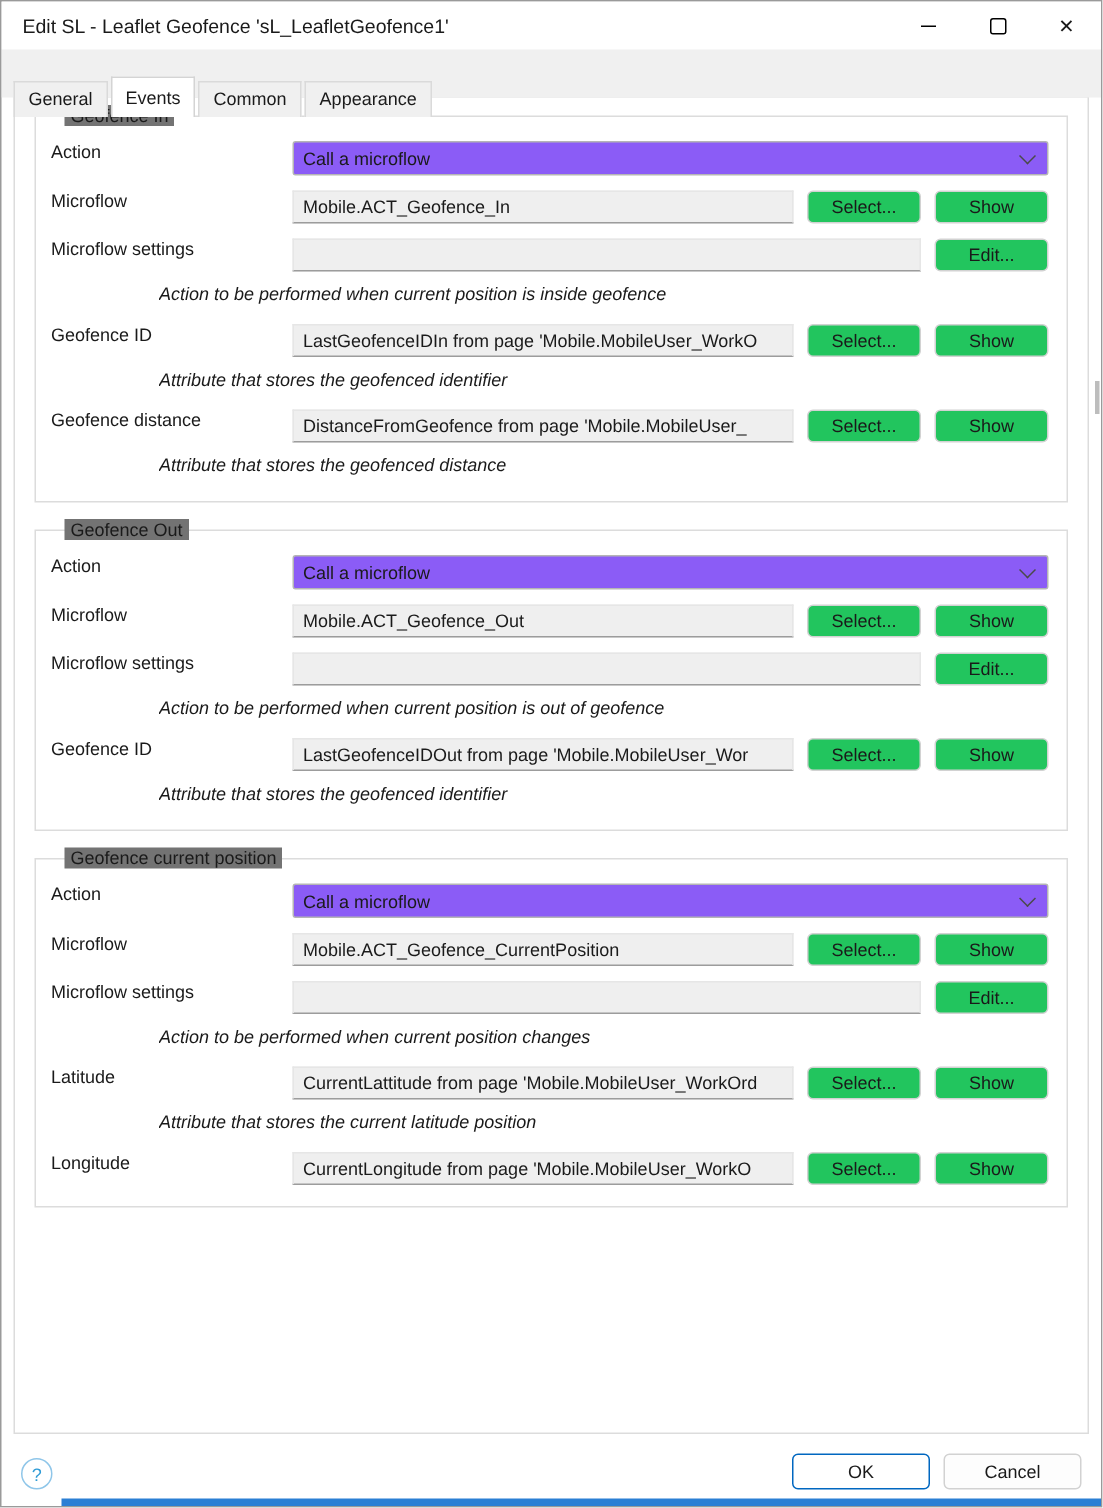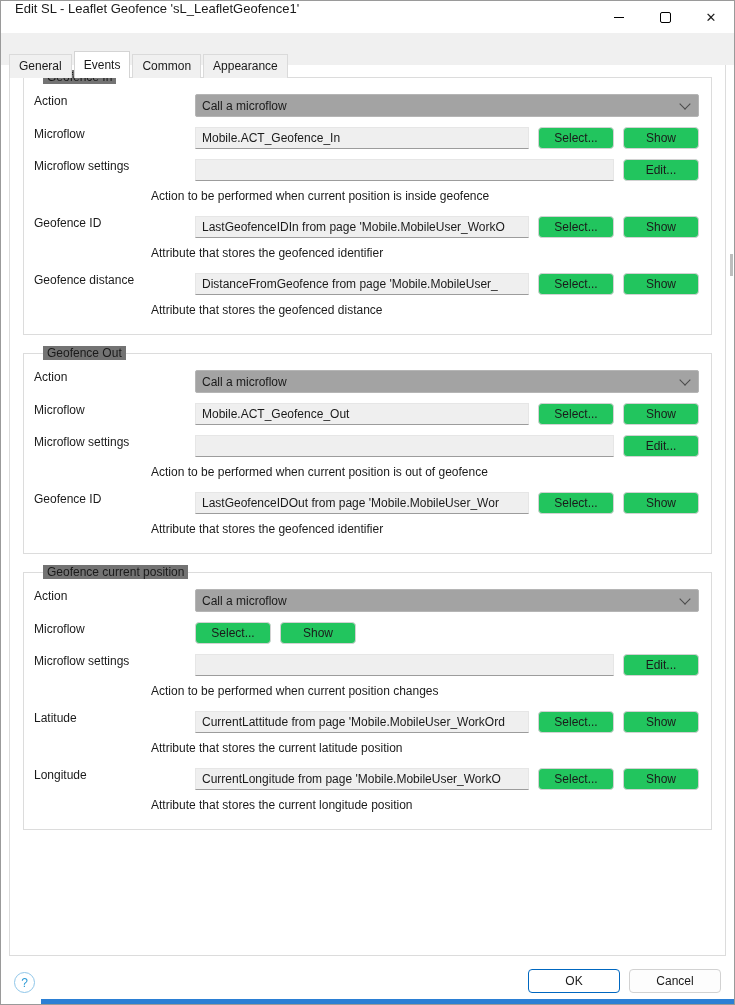--- a/index.html
+++ b/index.html
@@ -3,21 +3,21 @@
 <meta charset="utf-8">
 <style>
   html,body{margin:0;padding:0;background:#e8e8e8;}
   .dialog{
     width:735px;height:1005px;box-sizing:border-box;position:relative;
     background:#fff;border:1px solid #9a9a9a;
     font-family:"Liberation Sans",sans-serif;font-size:12px;color:#1a1a1a;
     overflow:hidden;
   }
   
-  .titlebar{height:32px;display:flex;align-items:flex-start;background:#fff;}
+  .titlebar{height:32px;display:flex;align-items:center;background:#fff;}
   .title{flex:1;padding-left:14px;font-size:13px;white-space:nowrap;overflow:hidden;}
   .win-controls{display:flex;height:100%;}
   .win-btn{width:46px;height:32px;display:flex;align-items:center;justify-content:center;cursor:default;}
   .min-glyph{width:10px;height:1px;background:#000;display:block;}
   .max-glyph{width:9px;height:9px;border:1px solid #000;border-radius:2px;display:block;}
   .close-glyph{font-size:13px;line-height:1;}
   
   .tabstrip{background:#f0f0f0;height:32px;display:flex;align-items:flex-end;padding-left:8px;position:relative;z-index:2;}
   .tab{padding:4px 9px 5px 9px;margin-right:2px;background:#f0f0f0;border:1px solid #dadada;border-bottom:none;position:relative;top:13px;cursor:default;}
   .tab.active{background:#fff;padding-top:6px;padding-bottom:6px;z-index:3;border-color:#d4d4d4;}
@@ -25,24 +25,24 @@
   .page{position:absolute;left:8px;right:8px;top:63px;bottom:48px;border:1px solid #dcdcdc;background:#fff;padding:12px 13px 0 13px;box-sizing:border-box;overflow:hidden;}
   
   .group{border:1px solid #dcdcdc;position:relative;margin:0 0 18px 0;padding:16px 12px 4px 10px;}
   .group-title{position:absolute;top:-8px;left:7px;background:#737373;padding:0 4px;margin-left:12px;}
   
   .row{display:flex;margin-bottom:10px;}
   .lbl{width:161px;flex:none;white-space:nowrap;}
   .ctl{flex:1;display:flex;align-items:center;gap:9px;min-width:0;}
   .tbox{flex:1;height:22px;line-height:20px;background:#efefef;border:1px solid #e6e6e6;border-bottom-color:#9c9c9c;padding:0 6px;overflow:hidden;white-space:nowrap;box-sizing:border-box;min-width:0;}
   .btn{width:76px;height:22px;flex:none;background:#22c55e;border:1px solid #d2d2d2;border-radius:4px;font-family:inherit;font-size:12px;color:#1a1a1a;cursor:default;}
-  .dropdown{flex:1;height:23px;border:1px solid #b5b5b5;border-radius:2px;background:#a3a3a3;display:flex;align-items:center;justify-content:space-between;padding:0 9px 0 6px;box-sizing:border-box;min-width:0;cursor:default;gap:40px;}
+  .dropdown{flex:1;height:23px;border:1px solid #b5b5b5;border-radius:2px;background:#8b5cf6;display:flex;align-items:center;justify-content:space-between;padding:0 9px 0 6px;box-sizing:border-box;min-width:0;cursor:default;gap:40px;}
   .dropdown .dd-val{white-space:nowrap;overflow:hidden;}
   .chev{width:7px;height:7px;border-right:1.5px solid #4a4a4a;border-bottom:1.5px solid #4a4a4a;transform:rotate(45deg);margin-top:-4px;flex:none;}
-  .help-row{margin:-2px 0 13px 117px;white-space:nowrap;overflow:hidden;}
+  .help-row{margin:-2px 0 13px 72px;white-space:nowrap;overflow:hidden;font-style:italic;}
   
   .help-circle{position:absolute;left:13px;bottom:11px;width:19px;height:19px;border-radius:50%;border:1px solid #8fc6e9;color:#2e9bd6;display:flex;align-items:center;justify-content:center;font-size:12px;background:#fff;cursor:default;}
   .ok-btn{position:absolute;right:114px;bottom:11px;width:92px;height:24px;background:#fff;border:1px solid #0067c0;border-radius:4px;font-family:inherit;font-size:12px;color:#1a1a1a;cursor:default;}
   .cancel-btn{position:absolute;right:13px;bottom:11px;width:92px;height:24px;background:#fdfdfd;border:1px solid #d2d2d2;border-radius:4px;font-family:inherit;font-size:12px;color:#1a1a1a;cursor:default;}
   .accent-bar{position:absolute;bottom:0;left:40px;right:0;height:5px;background:#2b7fd4;}
   .scroll-thumb{position:absolute;right:1px;top:253px;width:3px;height:22px;background:#bdbdbd;}
 </style>
 </head>
 <body>
 
@@ -180,20 +180,21 @@
           <div class="dropdown">
             <span class="dd-val">Call a microflow</span>
             <span class="chev"></span>
           </div>
         </div>
       </div>
 
       <div class="row">
         <span class="lbl">Microflow</span>
         <div class="ctl">
+          <div class="tbox">Mobile.ACT_Geofence_CurrentPosition</div>
           <button class="btn">Select...</button>
           <button class="btn">Show</button>
         </div>
       </div>
 
       <div class="row">
         <span class="lbl">Microflow settings</span>
         <div class="ctl">
           <div class="tbox"></div>
           <button class="btn">Edit...</button>
@@ -215,21 +216,20 @@
 
       <div class="row">
         <span class="lbl">Longitude</span>
         <div class="ctl">
           <div class="tbox">CurrentLongitude from page 'Mobile.MobileUser_WorkO</div>
           <button class="btn">Select...</button>
           <button class="btn">Show</button>
         </div>
       </div>
 
-      <div class="help-row">Attribute that stores the current longitude position</div>
     </div>
 
   </div>
 
   <div class="help-circle">?</div>
   <button class="ok-btn">OK</button>
   <button class="cancel-btn">Cancel</button>
   <div class="accent-bar"></div>
   <div class="scroll-thumb"></div>
 

